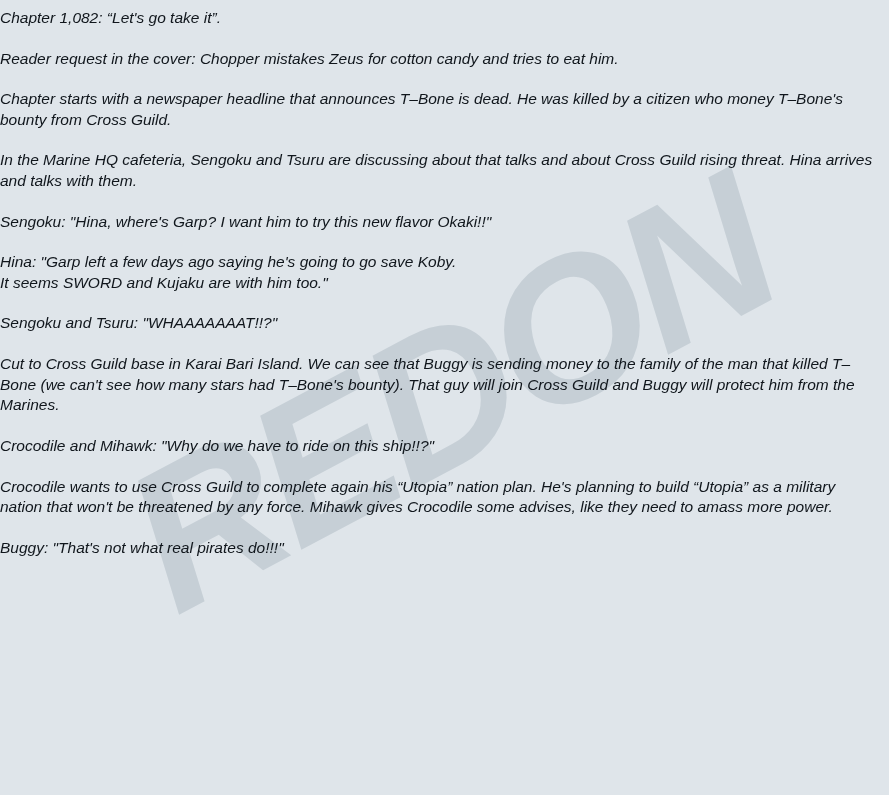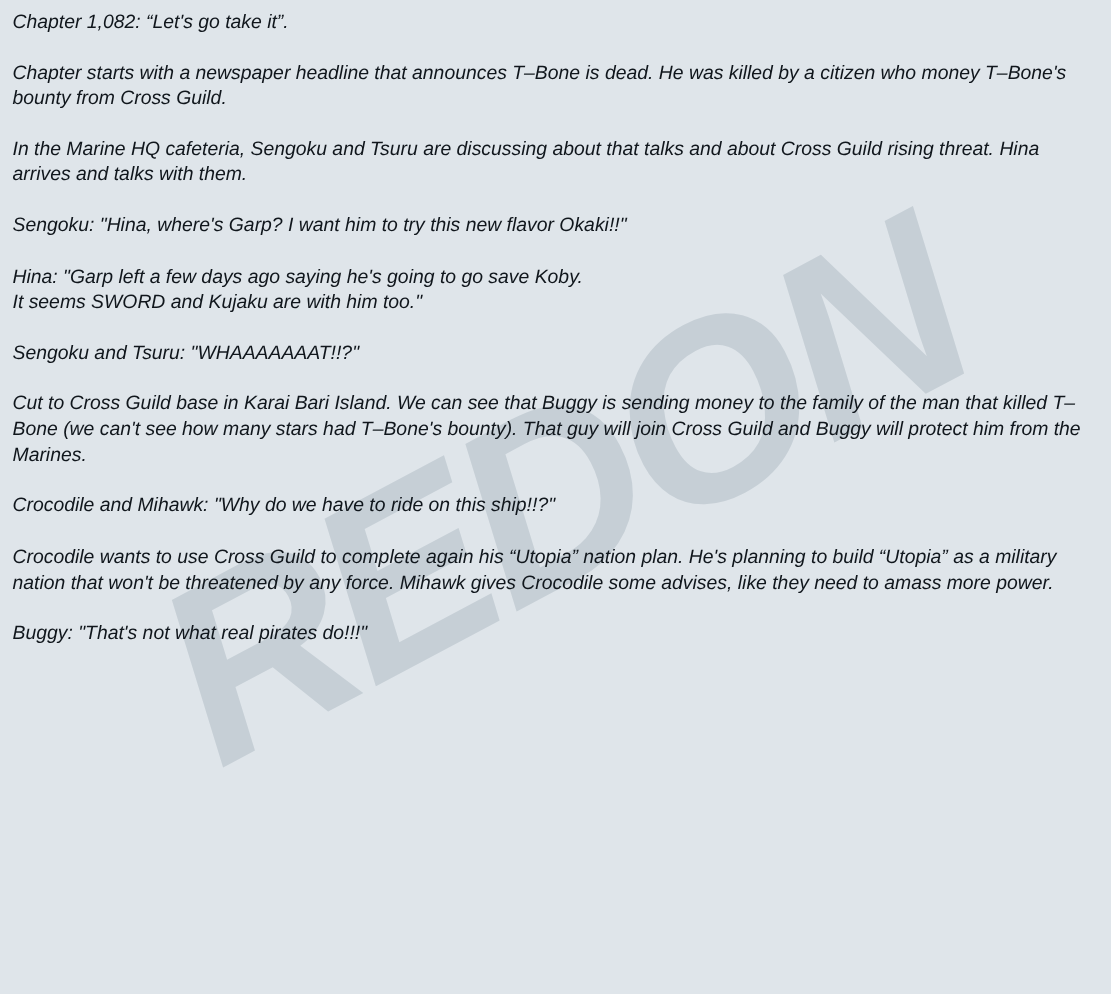--- a/index.html
+++ b/index.html
@@ -36,21 +36,21 @@
     transform: rotate(-28deg);
     white-space: nowrap;
     user-select: none;
     line-height: 1;
     margin-top: -10px;
     margin-left: 10px;
   }
   #content {
     position: relative;
     z-index: 2;
-    padding: 8px 12px 0 10px;
+    padding: 8px 12px 0 0;
   }
   .para {
     font-family: "Liberation Sans", sans-serif;
     font-style: italic;
     font-size: 15.5px;
     line-height: 1.33;
     color: #10161c;
     margin: 0 0 20px 0;
     white-space: pre-line;
   }
@@ -60,20 +60,21 @@
 </style>
 </head>
 <body>
 
 <div id="watermark">
   <div class="wm-text">REDON</div>
 </div>
 
 <div id="content">
   <p class="para">Chapter 1,082: “Let's go take it”.</p>
+  <p class="para">Reader request in the cover: Chopper mistakes Zeus for cotton candy and tries to eat him.</p>
   <p class="para">Chapter starts with a newspaper headline that announces T–Bone is dead. He was killed by a citizen who money T–Bone's bounty from Cross Guild.</p>
   <p class="para">In the Marine HQ cafeteria, Sengoku and Tsuru are discussing about that talks and about Cross Guild rising threat. Hina arrives and talks with them.</p>
   <p class="para">Sengoku: "Hina, where's Garp? I want him to try this new flavor Okaki!!"</p>
   <p class="para">Hina: "Garp left a few days ago saying he's going to go save Koby.
 It seems SWORD and Kujaku are with him too."</p>
   <p class="para">Sengoku and Tsuru: "WHAAAAAAAT!!?"</p>
   <p class="para">Cut to Cross Guild base in Karai Bari Island. We can see that Buggy is sending money to the family of the man that killed T–Bone (we can't see how many stars had T–Bone's bounty). That guy will join Cross Guild and Buggy will protect him from the Marines.</p>
   <p class="para">Crocodile and Mihawk: "Why do we have to ride on this ship!!?"</p>
   <p class="para">Crocodile wants to use Cross Guild to complete again his “Utopia” nation plan. He's planning to build “Utopia” as a military nation that won't be threatened by any force. Mihawk gives Crocodile some advises, like they need to amass more power.</p>
   <p class="para">Buggy: "That's not what real pirates do!!!"</p>

